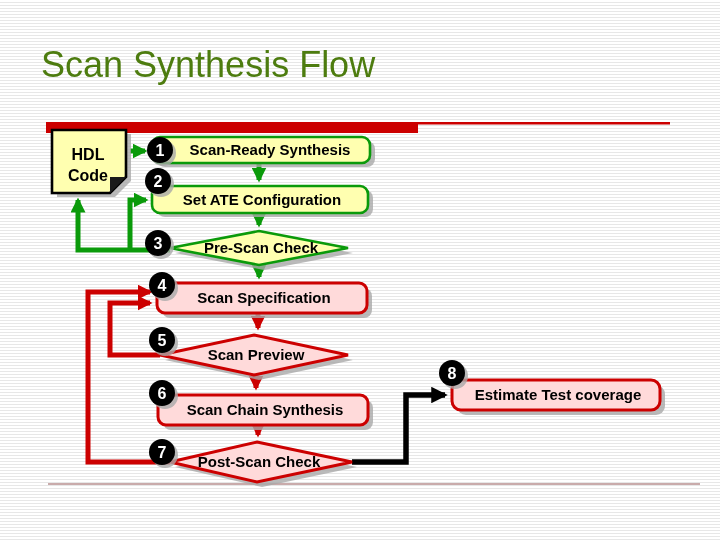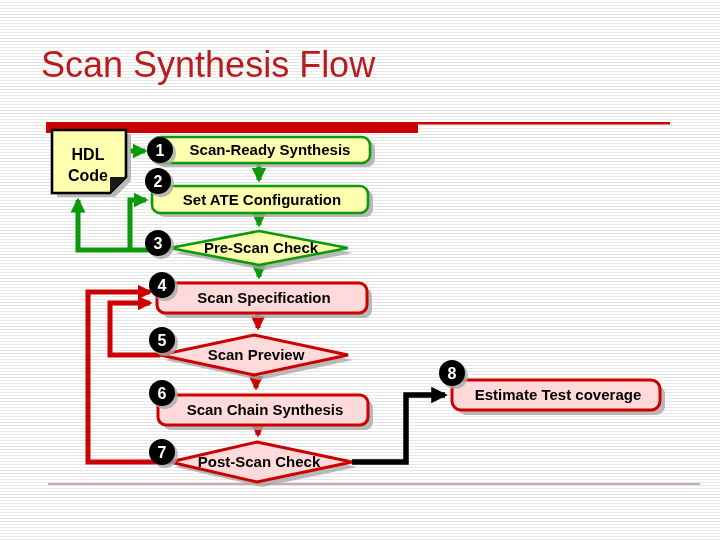--- a/index.html
+++ b/index.html
@@ -3,21 +3,21 @@
 <meta charset="utf-8">
 <style>
   html,body{margin:0;padding:0;}
   body{
     width:720px;height:540px;overflow:hidden;position:relative;
     background:repeating-linear-gradient(to bottom,#ffffff 0px,#ffffff 2px,#e7e7e7 2px,#e7e7e7 3px);
     font-family:"Liberation Sans",sans-serif;
   }
   .slide-title{
     position:absolute;left:41px;top:44px;
-    font-size:36px;font-weight:400;color:#b91c1c;letter-spacing:0;
+    font-size:36px;font-weight:400;color:#4d7c0f;letter-spacing:0;
     white-space:nowrap;
   }
   svg{position:absolute;left:0;top:0;}
   .gbox{fill:#ffffb0;stroke:#0a9a0a;stroke-width:2.6px;}
   .rbox{fill:#ffdada;stroke:#cc0000;stroke-width:3px;}
   .shadow{fill:#a9a9a9;opacity:0.8;stroke:none;}
   .shape-label{font:bold 15px "Liberation Sans",sans-serif;fill:#000;text-anchor:middle;}
   .note-label{font:bold 16px "Liberation Sans",sans-serif;fill:#000;text-anchor:middle;}
   .badge-circle{fill:#000;stroke:none;}
   .badge-num{font:bold 16px "Liberation Sans",sans-serif;fill:#fff;text-anchor:middle;}

